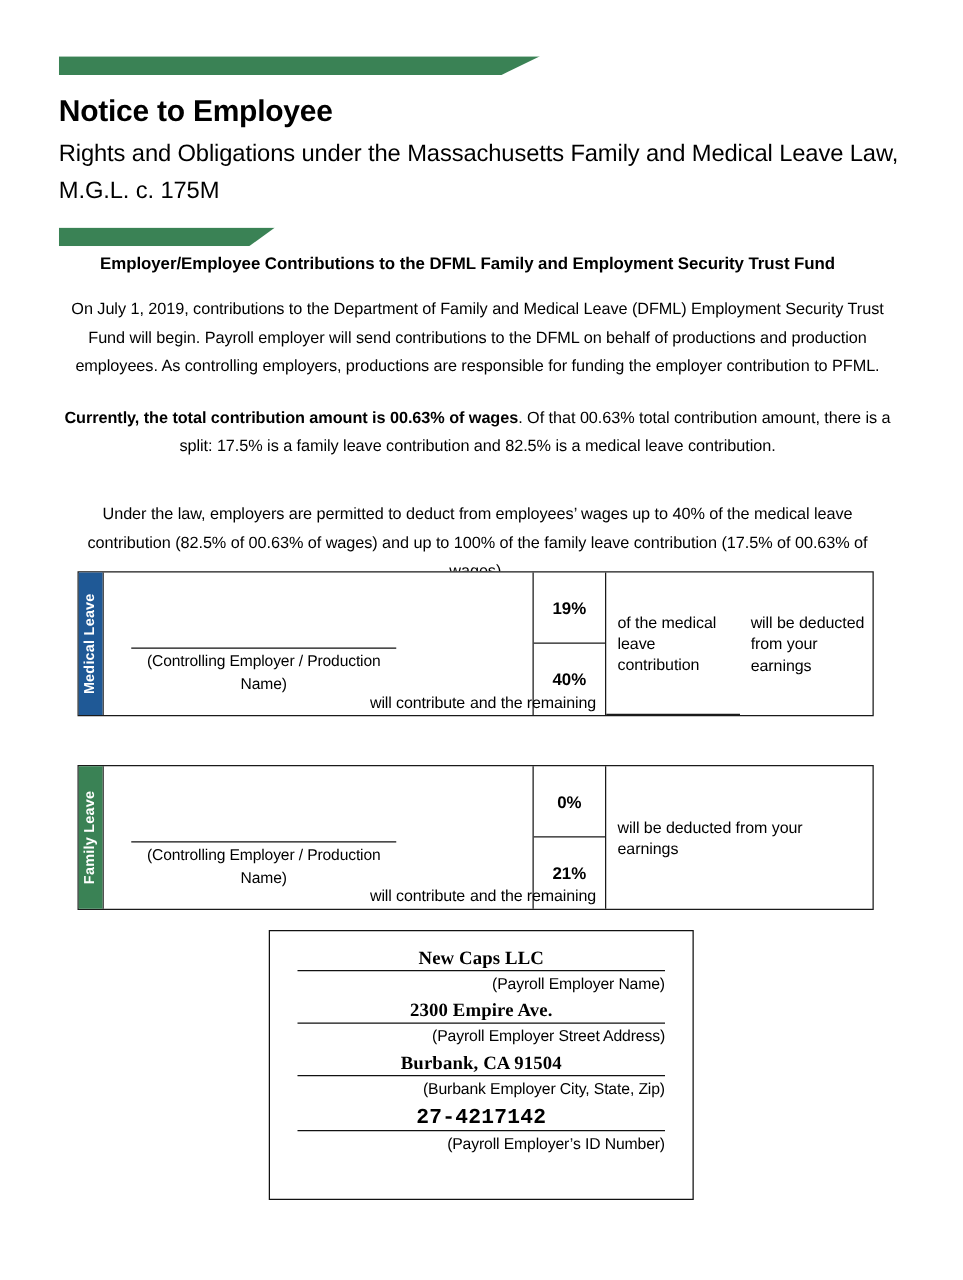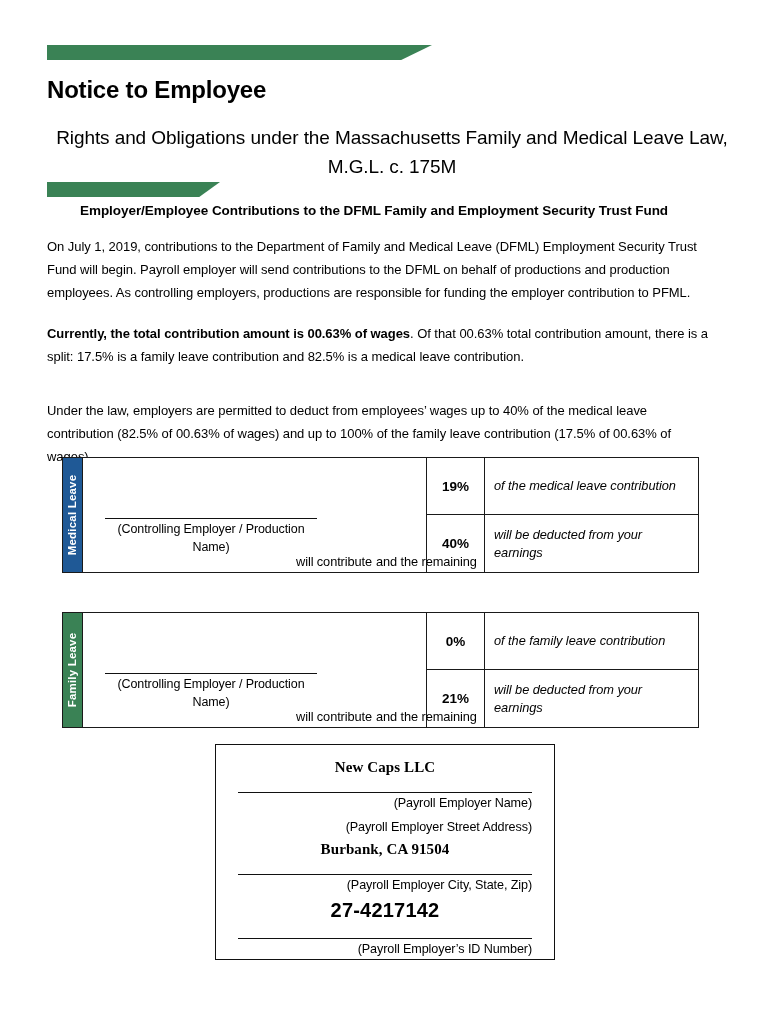--- a/index.html
+++ b/index.html
@@ -52,27 +52,26 @@
     left: 47px;
     top: 76px;
     font-size: 24px;
     font-weight: bold;
     letter-spacing: -0.2px;
     line-height: 1.15;
   }
   .title-sub {
     position: absolute;
     left: 47px;
-    top: 124px;
+    top: 110px;
     width: 690px;
     font-size: 19px;
     font-weight: normal;
     line-height: 1.5;
     letter-spacing: -0.1px;
-    text-align: center;
   }
 
   .section-head {
     position: absolute;
     left: 47px;
     top: 203px;
     width: 690px;
     font-size: 13.5px;
     font-weight: bold;
     letter-spacing: -0.05px;
@@ -80,20 +79,21 @@
   }
 
   
   .para {
     position: absolute;
     left: 47px;
     width: 670px;
     font-size: 13px;
     line-height: 1.78;
     letter-spacing: -0.05px;
+    text-align: center;
   }
   .para.p1 { top: 235px; }
   .para.p2 { top: 322px; }
   .para.p3 { top: 381px; margin-top: 18px; }
   .para b { font-weight: bold; }
 
   
   .leave-table {
     position: absolute;
     display: flex;
@@ -185,22 +185,21 @@
 
   .cell-pct {
     flex: 0 0 58px;
     display: flex;
     flex-direction: column;
     border-right: 1.6px solid #1a1a1a;
   }
   .cell-desc {
     flex: 1 1 auto;
     display: flex;
-    flex-direction: column;
-    font-style: italic;
+    flex-direction: row;
   }
   .subcell {
     flex: 1 1 50%;
     display: flex;
     align-items: center;
   }
   .subcell.top { border-bottom: 1.6px solid #1a1a1a; }
   .cell-pct .subcell {
     justify-content: center;
     font-size: 13.5px;
@@ -226,26 +225,26 @@
     background: #ffffff;
     padding: 14px 22px 10px 22px;
   }
   .emp-field { margin-bottom: 0px; }
   .emp-value {
     text-align: center;
     font-family: "Liberation Serif", serif;
     font-size: 15px;
     font-weight: bold;
     letter-spacing: 0.1px;
-    padding-bottom: 16px;
+    padding-bottom: 0;
     border-bottom: 1.8px solid #111111;
   }
   .emp-value.sans {
-    font-family: Liberation Sans, sans-serif;
-    font-size: 20px;
+    font-family: Liberation Mono, monospace;
+    font-size: 17px;
     letter-spacing: 0.2px;
   }
   .emp-label {
     text-align: right;
     font-size: 12.6px;
     letter-spacing: -0.1px;
     padding-top: 3px;
     padding-bottom: 7px;
   }
 </style>
@@ -315,41 +314,41 @@
           </div>
         </div>
       </div>
 
       <div class="cell-pct">
         <div class="subcell top">0%</div>
         <div class="subcell">21%</div>
       </div>
 
       <div class="cell-desc">
-        <div class="subcell top">of the family leave contribution</div>
         <div class="subcell">will be deducted from your earnings</div>
       </div>
 
     </div>
   </div>
 
   <div class="employer-box">
 
     <div class="emp-field">
       <div class="emp-value">New Caps LLC</div>
       <div class="emp-label">(Payroll Employer Name)</div>
     </div>
 
     <div class="emp-field">
+      <div class="emp-value">2300 Empire Ave.</div>
       <div class="emp-label">(Payroll Employer Street Address)</div>
     </div>
 
     <div class="emp-field">
       <div class="emp-value">Burbank, CA 91504</div>
-      <div class="emp-label">(Payroll Employer City, State, Zip)</div>
+      <div class="emp-label">(Burbank Employer City, State, Zip)</div>
     </div>
 
     <div class="emp-field">
       <div class="emp-value sans">27-4217142</div>
       <div class="emp-label">(Payroll Employer’s ID Number)</div>
     </div>
 
   </div>
 
 </div>

